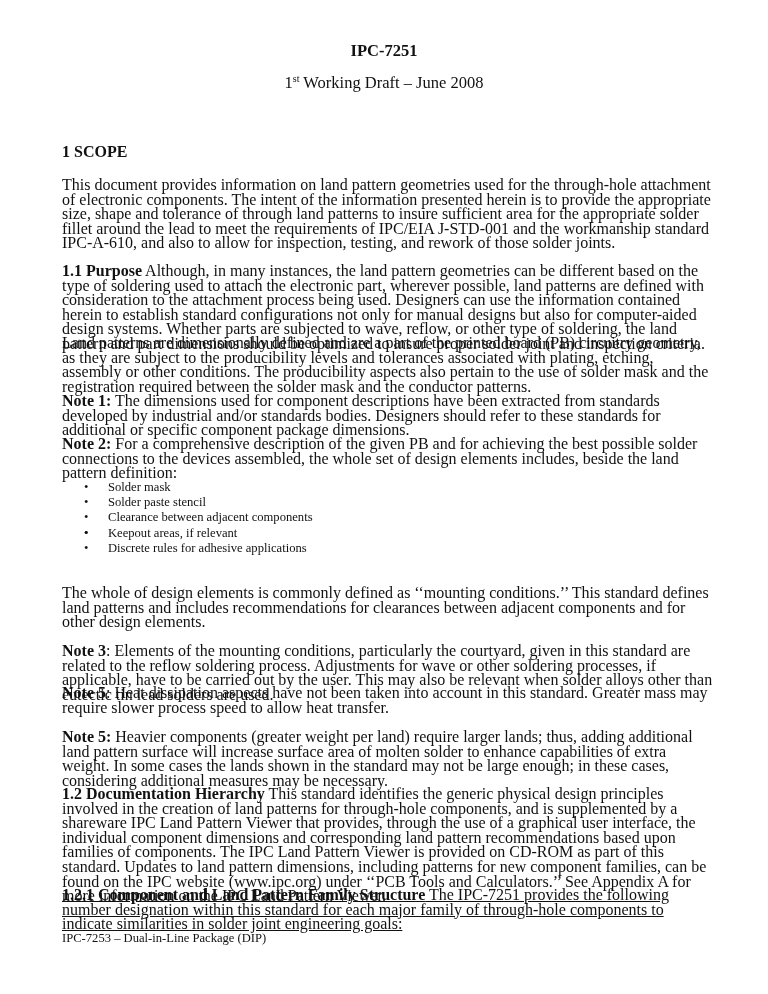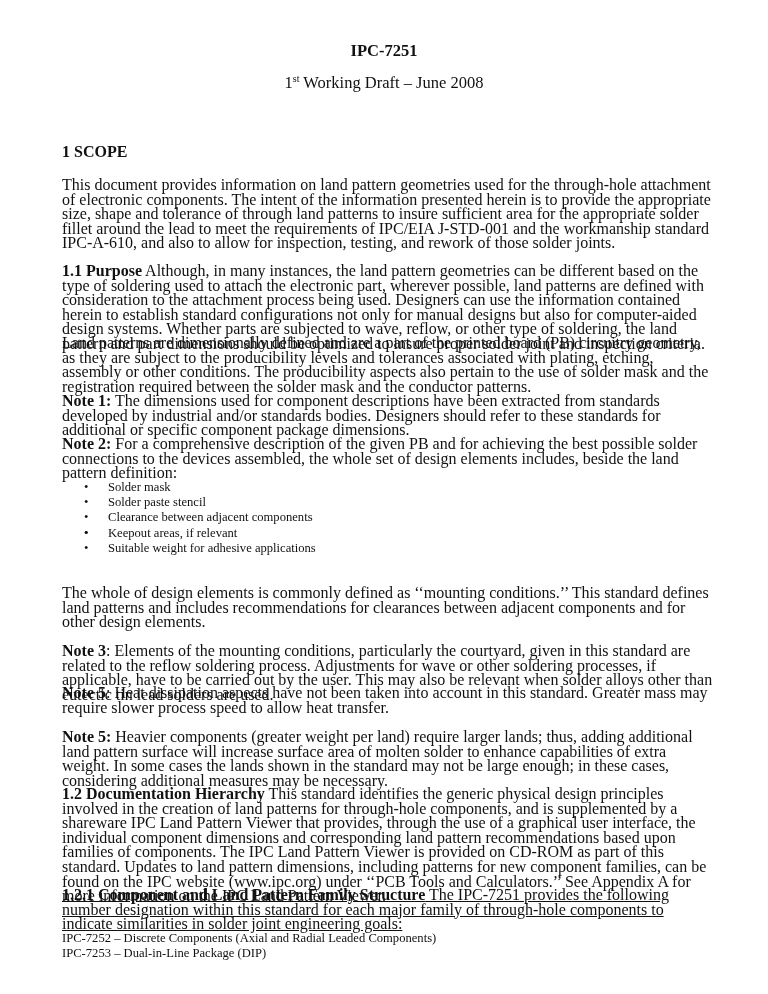--- a/index.html
+++ b/index.html
@@ -57,21 +57,21 @@
   <div class="body-text" style="top:437px;">
     <p><span class="bold">Note 2:</span><span> For a comprehensive description of the given PB and for achieving the best possible solder connections to the devices assembled, the whole set of design elements includes, beside the land pattern definition:</span></p>
   </div>
 
   <ul class="bullets" style="top:480px;">
     <li><span class="dot">•</span><span>Solder mask</span></li>
     <li><span class="dot">•</span><span>Solder paste stencil</span></li>
     <li><span class="dot">•</span><span>Clearance between adjacent components</span></li>
     <li><span class="dot">•</span></li>
     <li><span class="dot">•</span><span>Keepout areas, if relevant</span></li>
-    <li><span class="dot">•</span><span>Suitable weight for adhesive applications</span></li>
+    <li><span class="dot">•</span><span>Discrete rules for adhesive applications</span></li>
   </ul>
 
   <div class="body-text" style="top:586px;">
     <p>The whole of design elements is commonly defined as ‘‘mounting conditions.’’ This standard defines land patterns and includes recommendations for clearances between adjacent components and for other design elements.</p>
   </div>
 
   <div class="body-text" style="top:644px;">
     <p><span class="bold">Note 3</span><span>: Elements of the mounting conditions, particularly the courtyard, given in this standard are related to the reflow soldering process. Adjustments for wave or other soldering processes, if applicable, have to be carried out by the user. This may also be relevant when solder alloys other than eutectic tin lead solders are used.</span></p>
   </div>
 
@@ -85,17 +85,16 @@
 
   <div class="body-text" style="top:787px;">
     <p><span class="bold">1.2 Documentation Hierarchy</span><span> This standard identifies the generic physical design principles involved in the creation of land patterns for through-hole components, and is supplemented by a shareware IPC Land Pattern Viewer that provides, through the use of a graphical user interface, the individual component dimensions and corresponding land pattern recommendations based upon families of components. The IPC Land Pattern Viewer is provided on CD-ROM as part of this standard. Updates to land pattern dimensions, including patterns for new component families, can be found on the IPC website (www.ipc.org) under ‘‘PCB Tools and Calculators.’’ See Appendix A for more information on the IPC Land Pattern Viewer.</span></p>
   </div>
 
   <div class="body-text" style="top:888px;text-decoration:underline;">
     <p><span class="bold">1.2.1 Component and Land Pattern Family Structure</span><span> The IPC-7251 provides the following number designation within this standard for each major family of through-hole components to indicate similarities in solder joint engineering goals:</span></p>
   </div>
 
   <div class="family-list" style="top:931px;">
-    <div>IPC-7252 – Discrete Components (Axial and Radial Leaded Components)</div>
     <div>IPC-7253 – Dual-in-Line Package (DIP)</div>
   </div>
 
 </div>
 
 </body></html>

